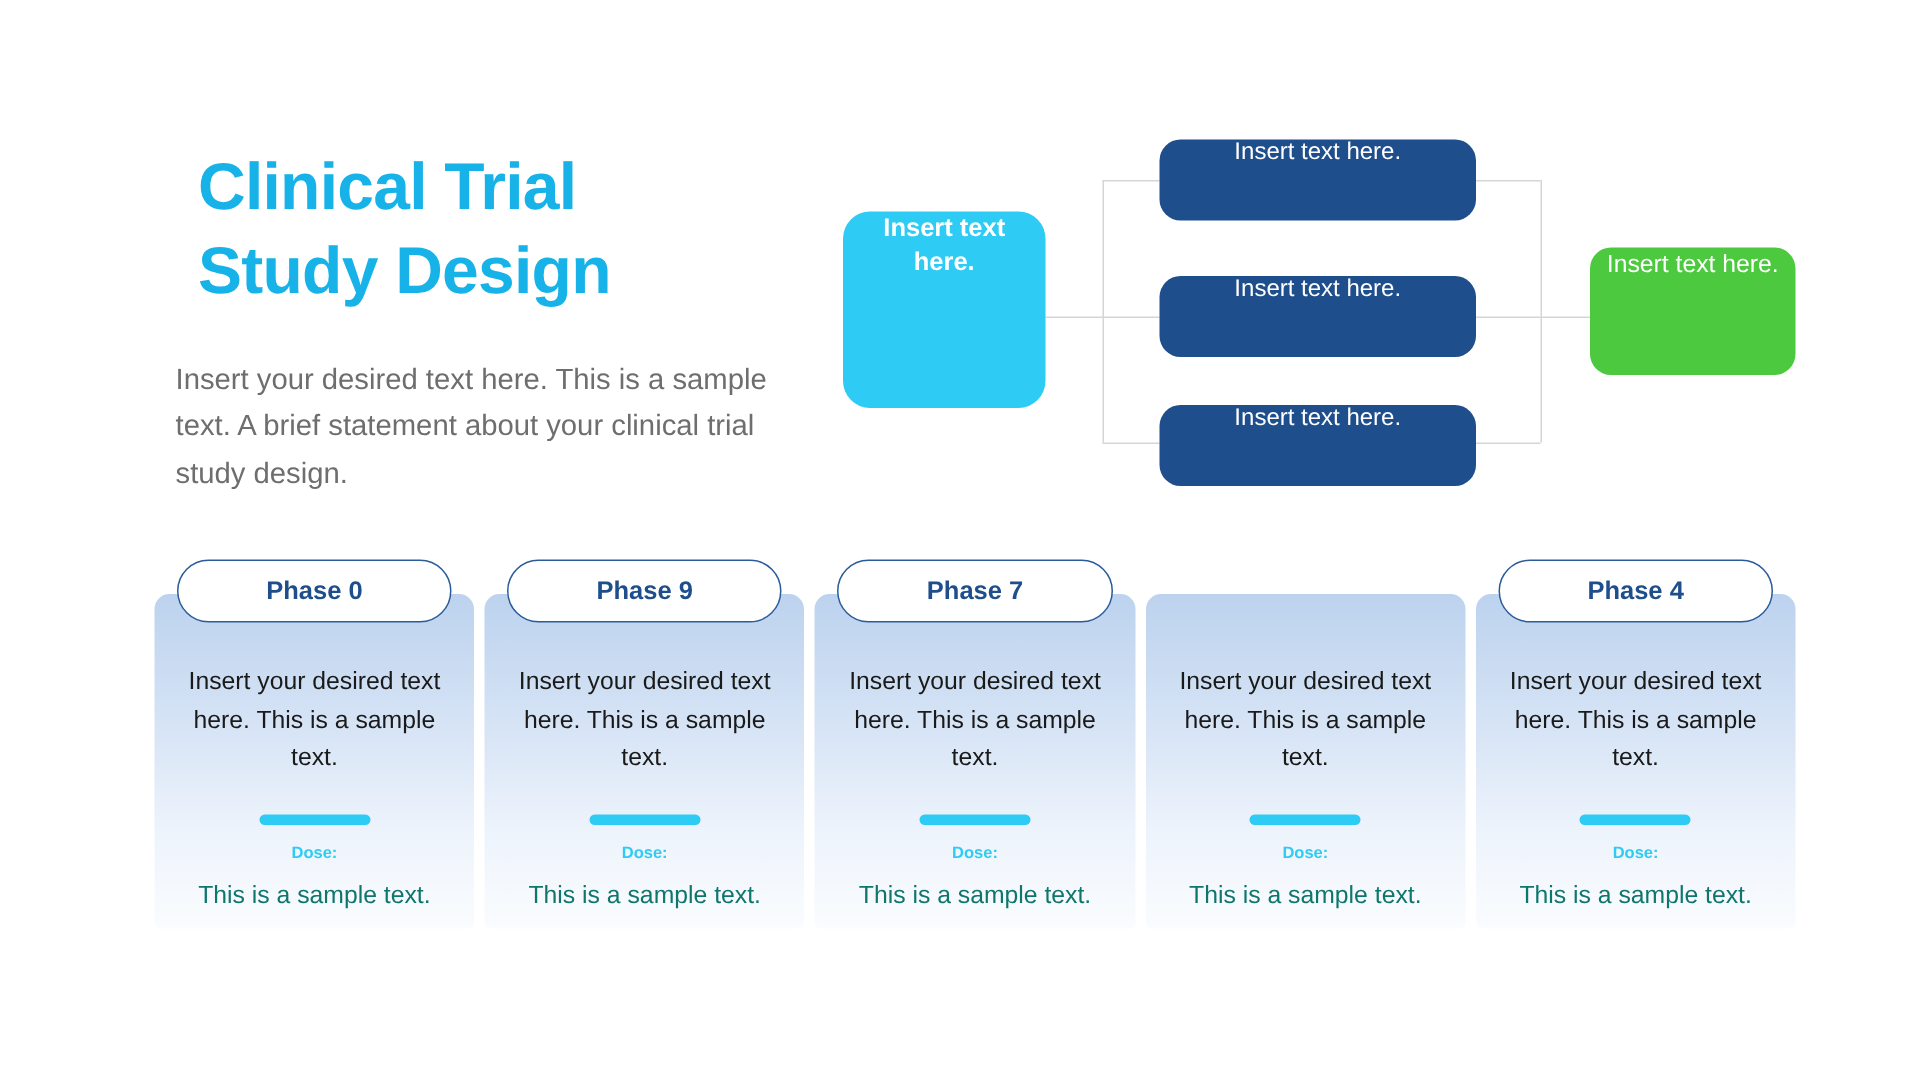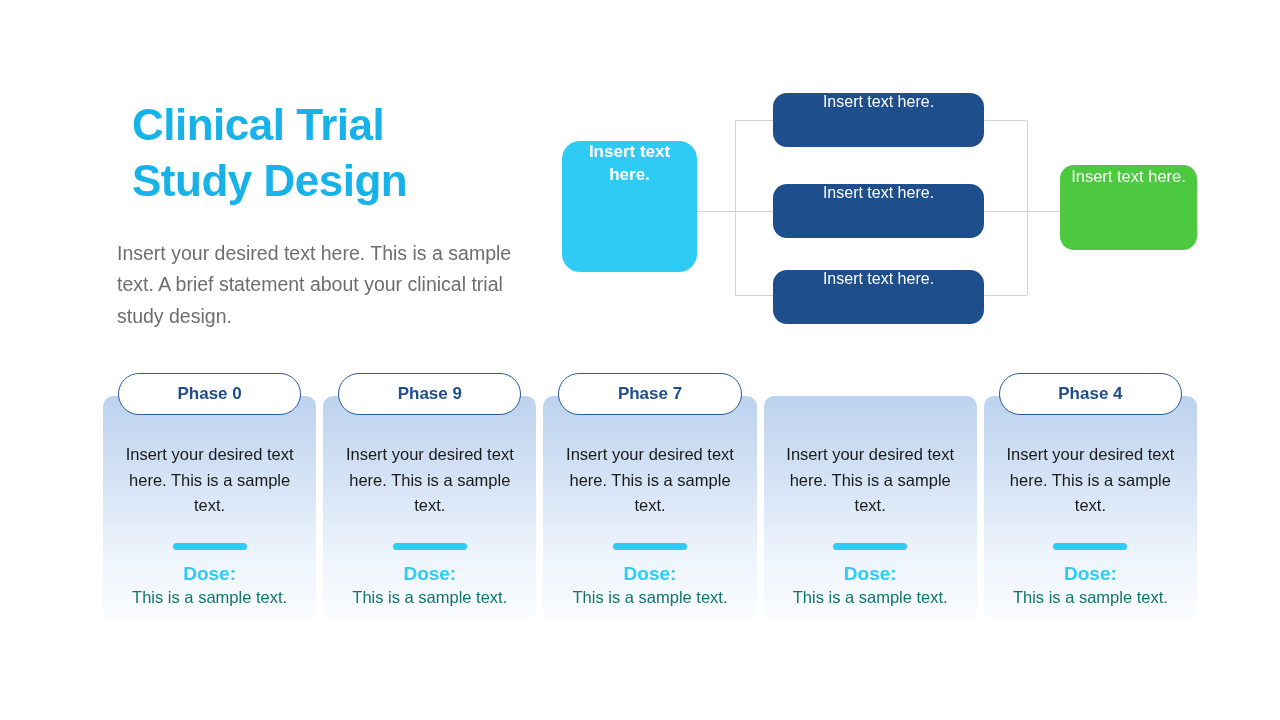--- a/index.html
+++ b/index.html
@@ -170,21 +170,21 @@
     background: #2ECBF5;
     border-radius: 4px;
     z-index: 2;
   }
   .card-dose-label {
     position: absolute;
     left: 0;
     right: 0;
     top: 190px;
     text-align: center;
-    font-size: 19px;
+    font-size: 11px;
     font-weight: bold;
     color: #2ECBF5;
     z-index: 2;
   }
   .card-dose-text {
     position: absolute;
     left: 0;
     right: 0;
     top: 215px;
     text-align: center;

